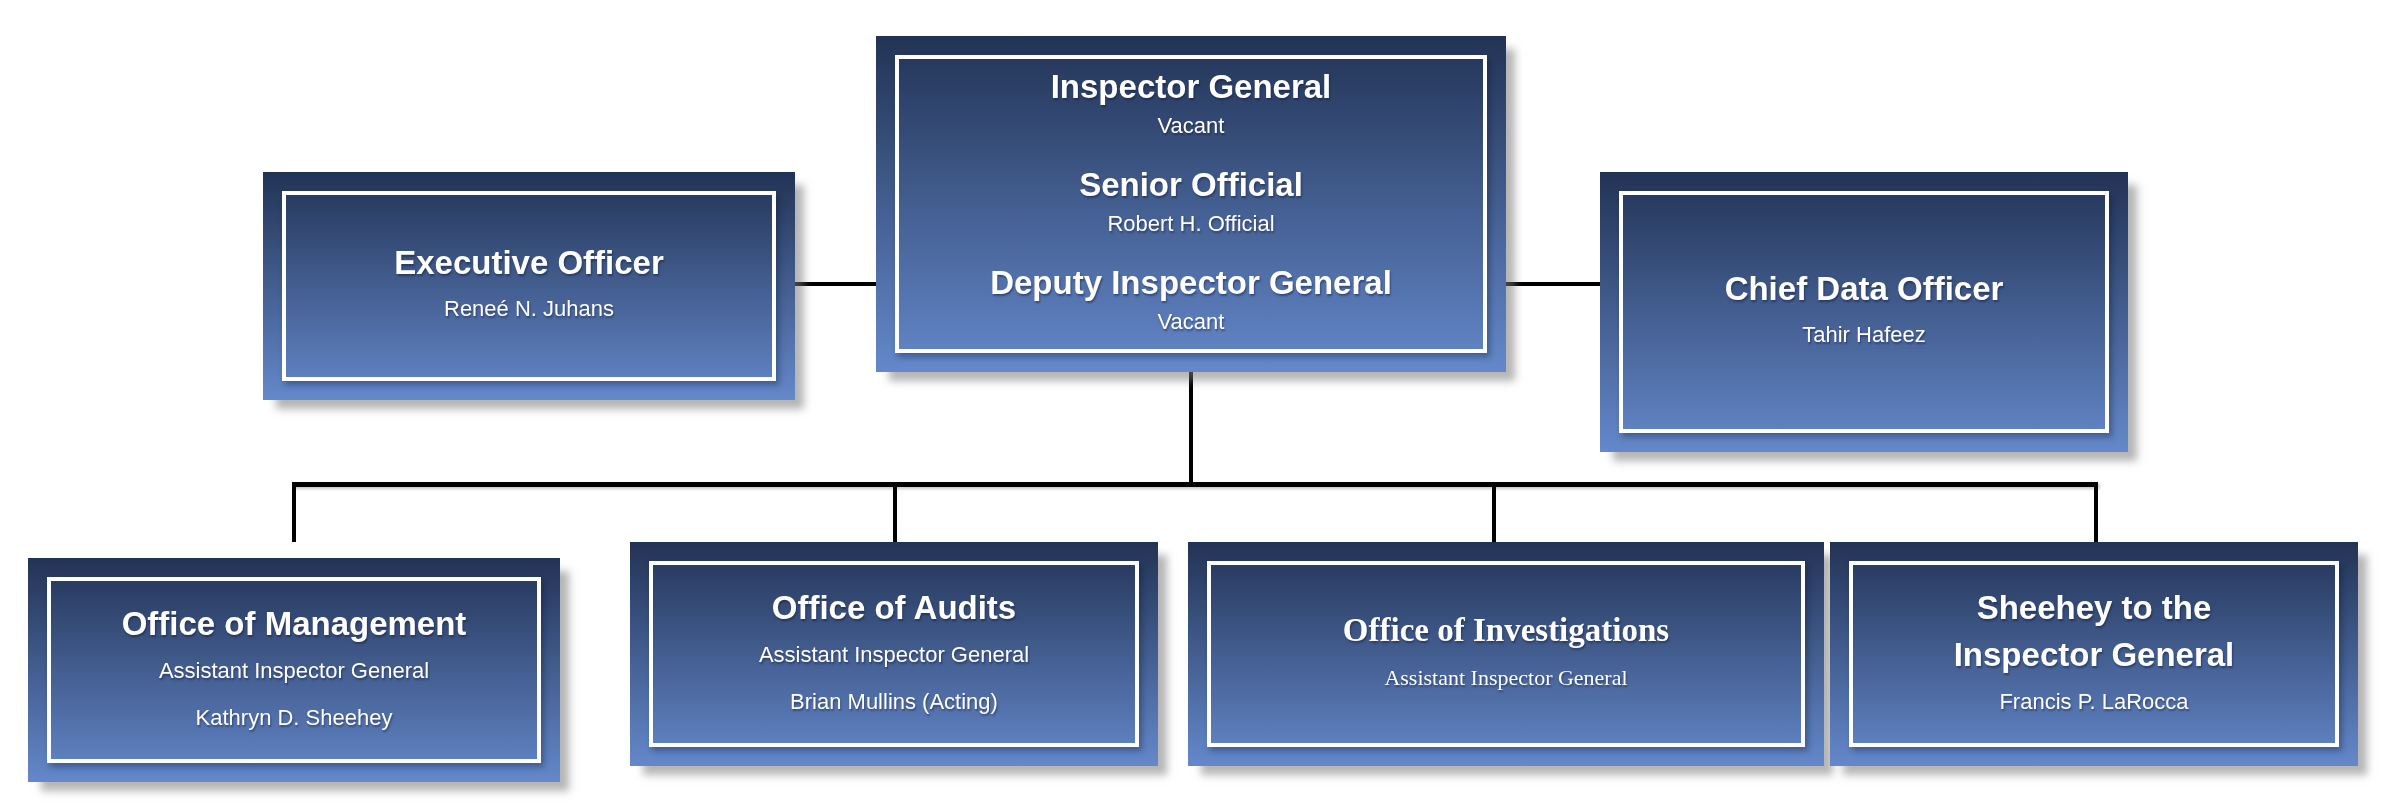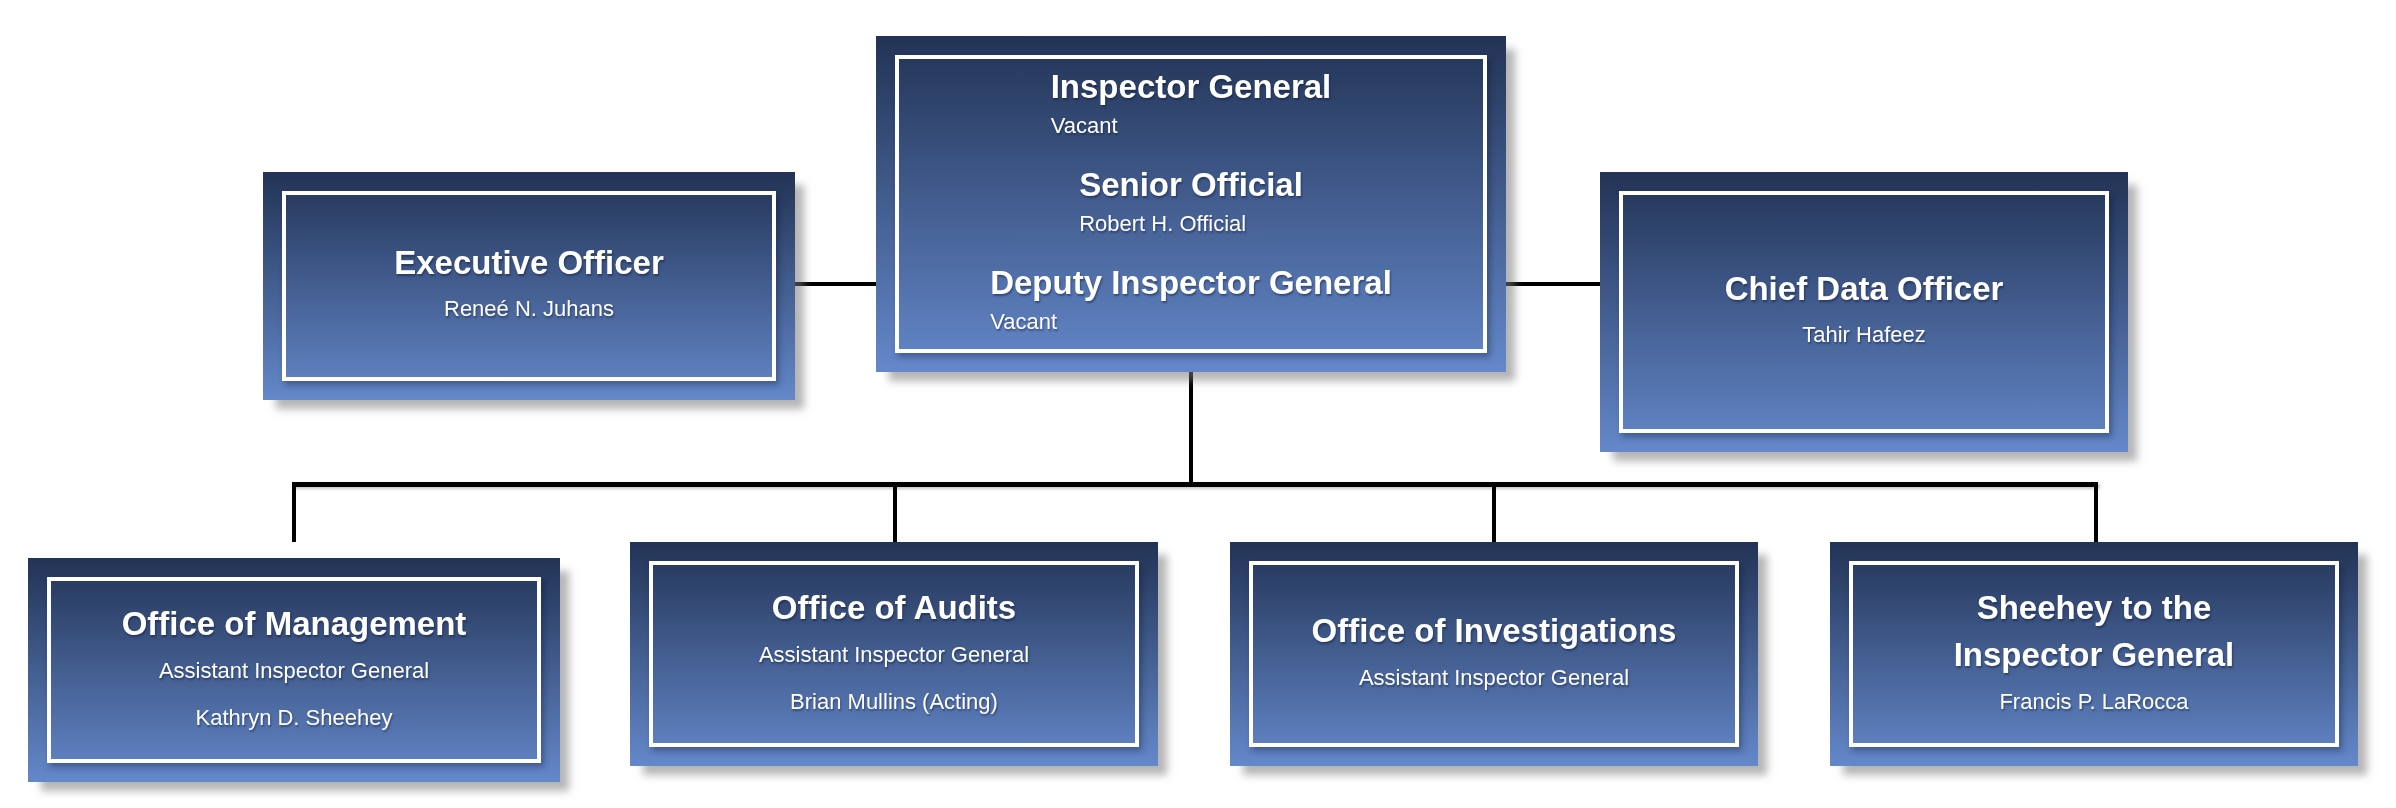--- a/index.html
+++ b/index.html
@@ -28,21 +28,21 @@
   }
   .frame {
     position: absolute;
     inset: 19px;
     border: 4px solid var(--box-border-color, #ffffff);
     box-shadow: 3px 4px 6px rgba(10,20,45,0.35);
     display: flex;
     flex-direction: column;
     align-items: center;
     justify-content: center;
-    text-align: left;
+    text-align: center;
     color: var(--box-text-color, #ffffff);
     text-shadow: 1px 2px 2px rgba(15,25,55,0.45);
   }
   .t  { font-size: 33px; font-weight: bold; }
   .n  { font-size: 22px; font-weight: normal; }
   
   .node.leadership .role { margin: 10px 0; }
   .node.leadership .t, .node.leadership .n { line-height: 39px; }
   
   .node.side .t, .node.side .n { line-height: 46px; }
@@ -103,21 +103,21 @@
   </div>
 
   <div class="node office" style="left:630px; top:542px; width:528px; height:224px;">
     <div class="frame">
       <div class="t">Office of Audits</div>
       <div class="n">Assistant Inspector General</div>
       <div class="n">Brian Mullins (Acting)</div>
     </div>
   </div>
 
-  <div class="node office" style="left:1230px; top:542px; width:528px; height:224px;">
+  <div class="node office" style="left:1188px; top:542px; width:636px; height:224px;font-family:Liberation Serif, serif;">
     <div class="frame">
       <div class="t">Office of Investigations</div>
       <div class="n">Assistant Inspector General</div>
     </div>
   </div>
 
   <div class="node office" style="left:1830px; top:542px; width:528px; height:224px;">
     <div class="frame">
       <div class="t">Sheehey to the</div>
       <div class="t">Inspector General</div>

